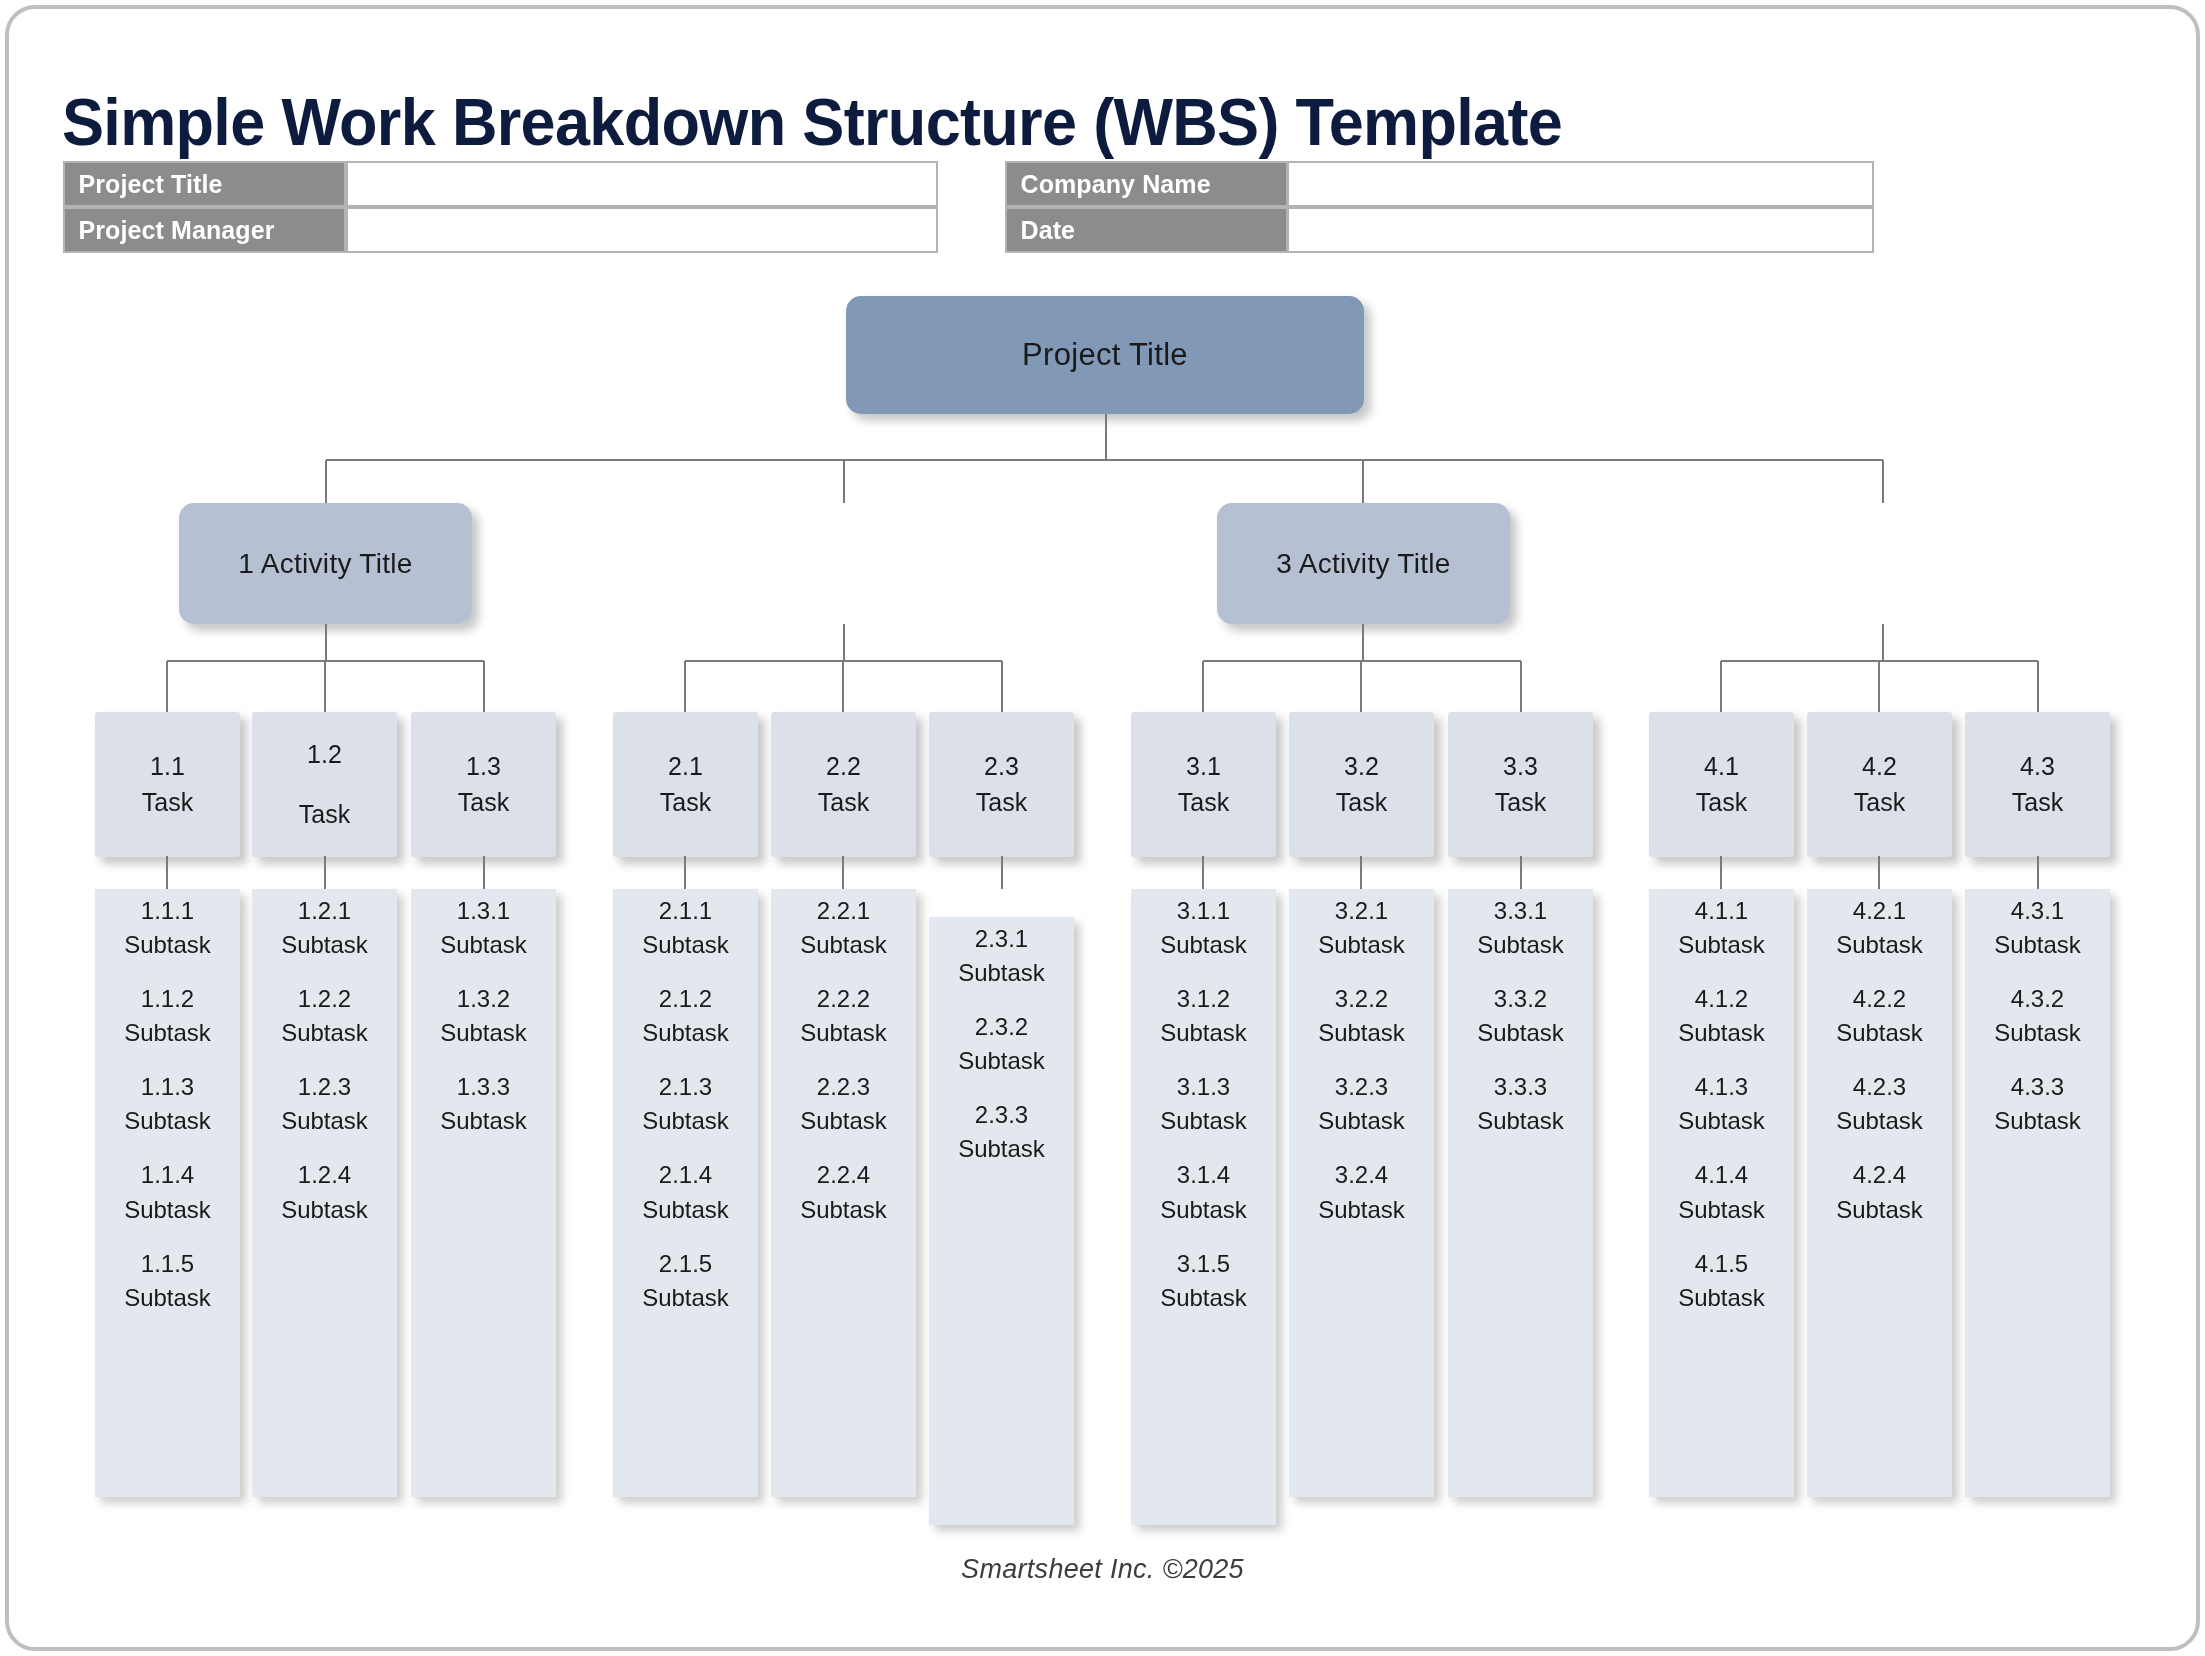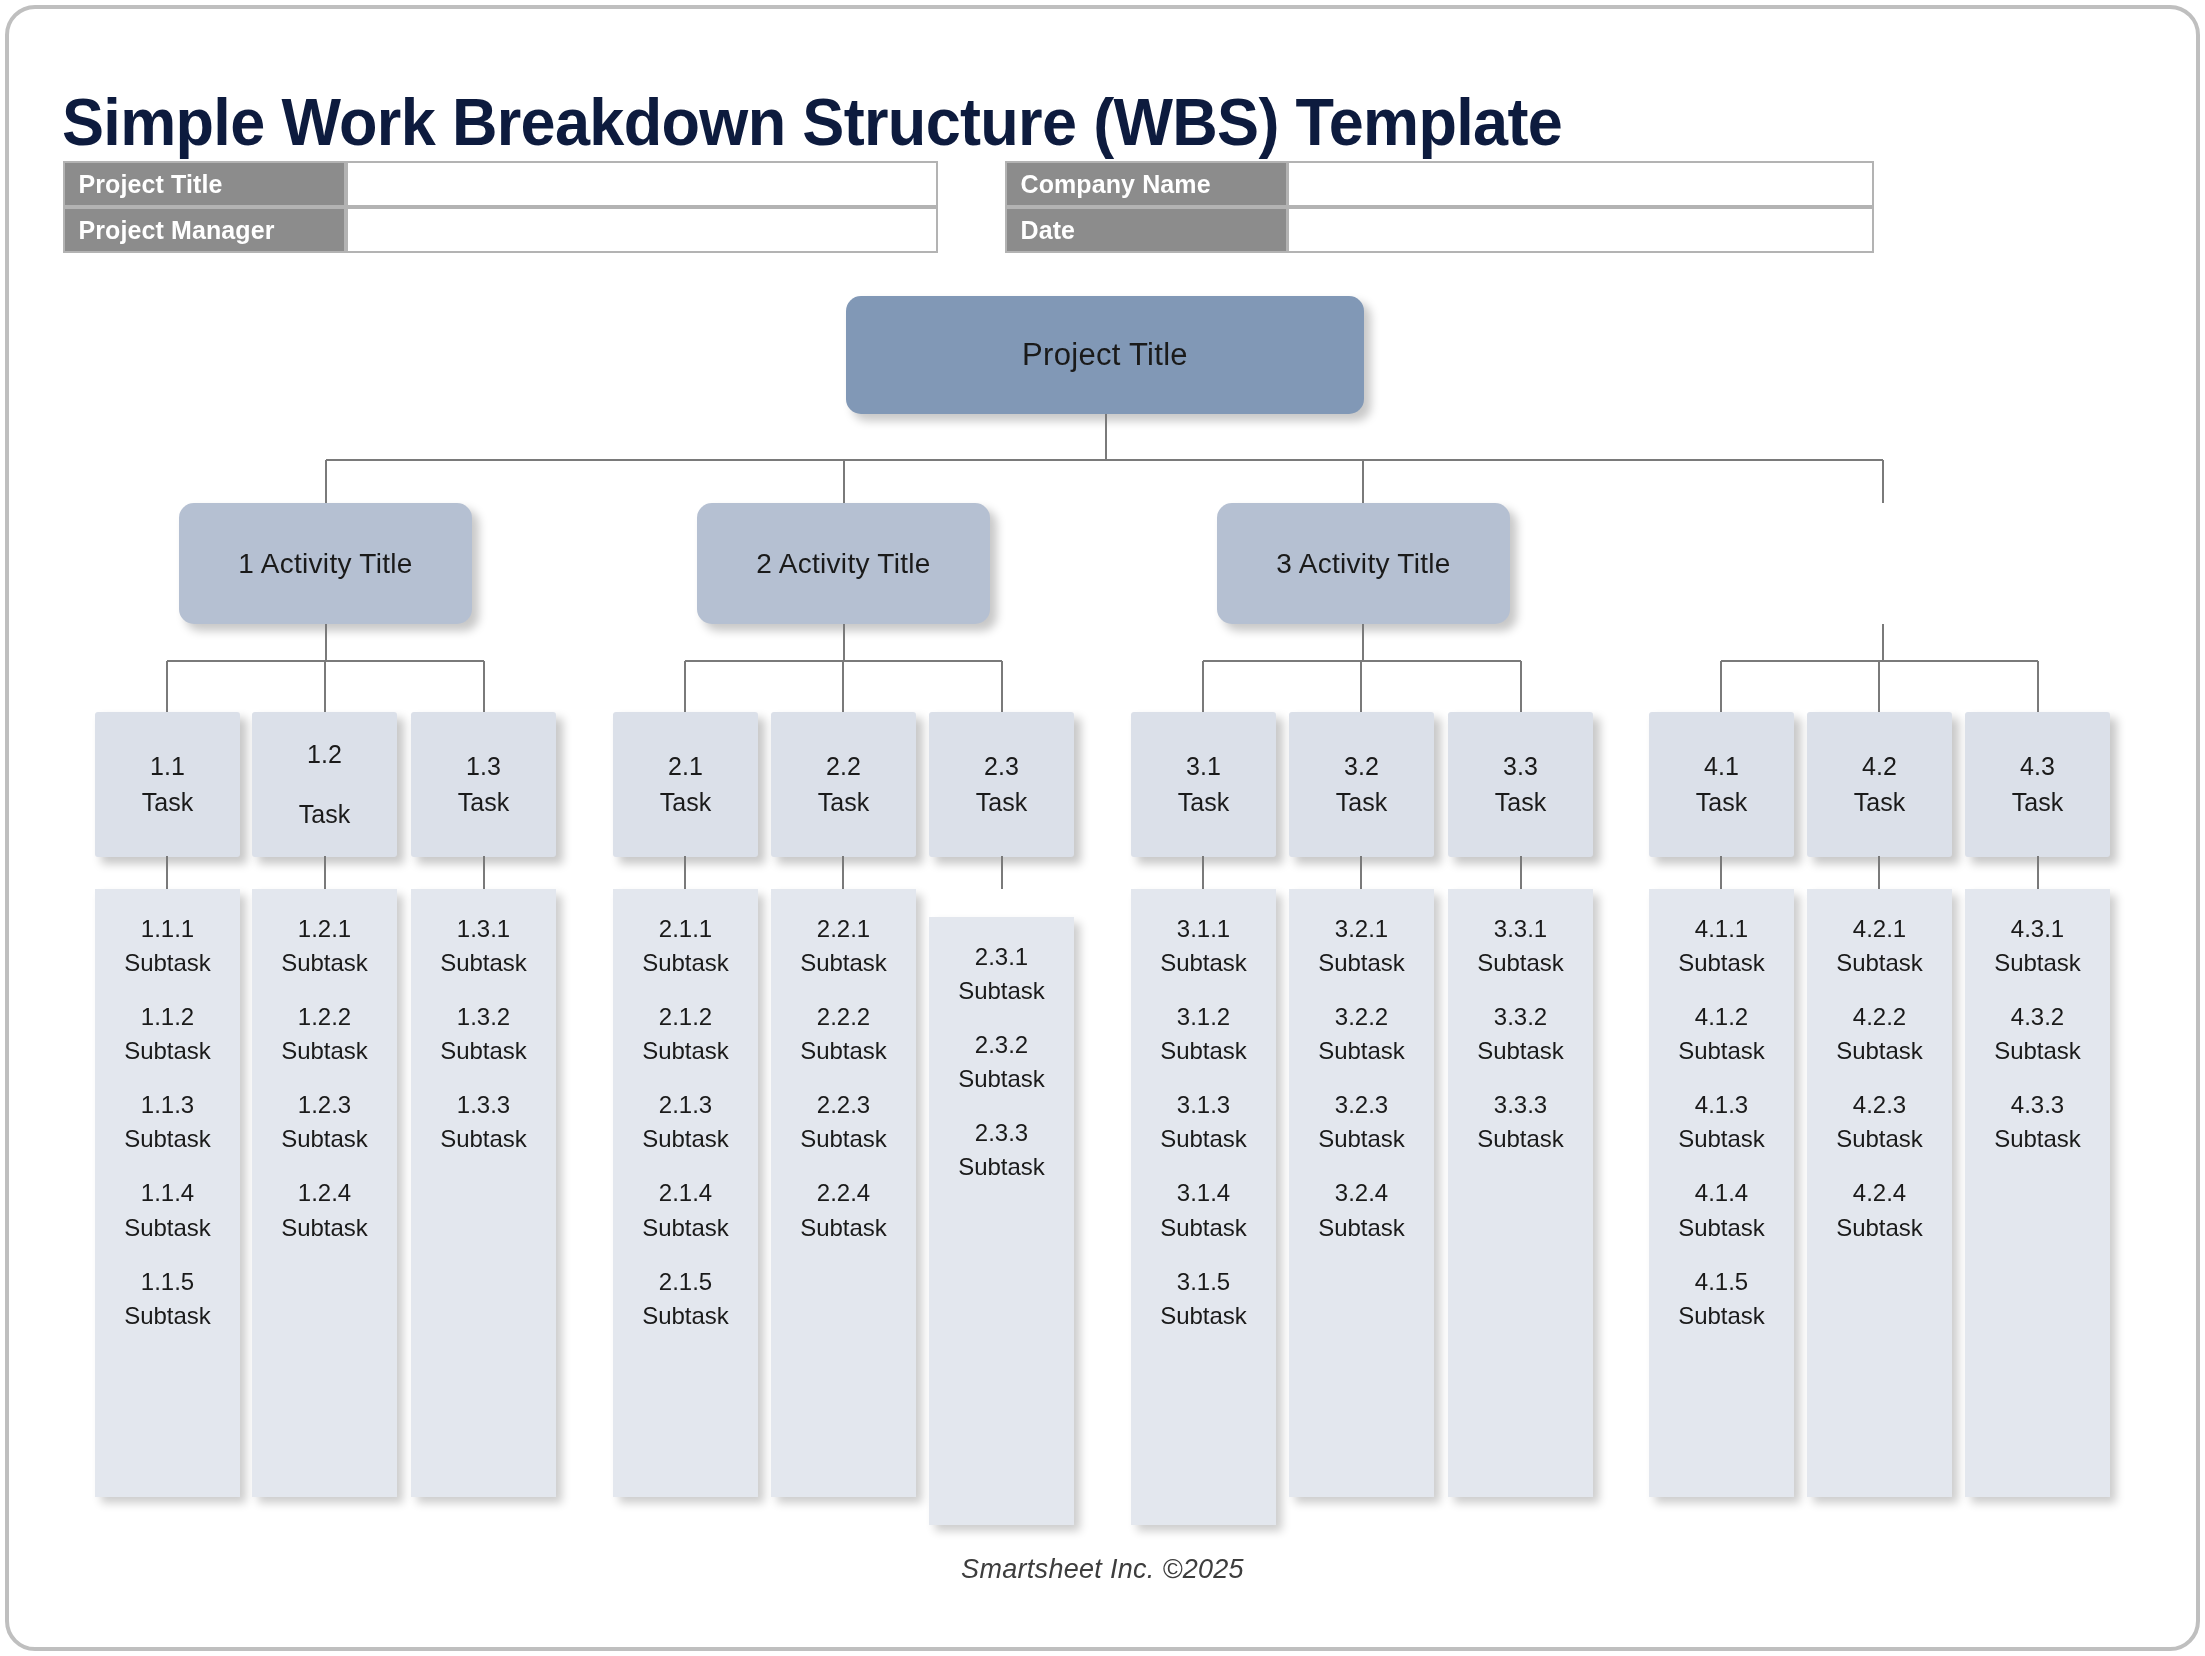--- a/index.html
+++ b/index.html
@@ -106,21 +106,21 @@
     flex-direction: column;
   }
   .node-subcol {
     position: absolute;
     box-sizing: border-box;
     background: #e3e7ee;
     box-shadow: 6px 6px 8.7px rgba(0,0,0,0.20);
     display: flex;
     flex-direction: column;
     align-items: center;
-    padding-top: 23px;
+    padding-top: 5px;
   }
   .subtask-item {
     font-size: 24px;
     line-height: 1.42;
     text-align: center;
     color: #1a1a1a;
     margin-bottom: 20px;
   }
 
   
@@ -244,23 +244,20 @@
         <div class="subtask-item">
           <div>1.3.2</div>
           <div>Subtask</div>
         </div>
         <div class="subtask-item">
           <div>1.3.3</div>
           <div>Subtask</div>
         </div>
       </div>
       <div class="line-v" style="left: 843px; top: 460px; height: 43px;"></div>
-      <div class="node node-activity" style="left: 697px; top: 503px; width: 293px; height: 121px;">
-        <span>2 Activity Title</span>
-      </div>
       <div class="line-v" style="left: 843px; top: 624px; height: 36px;"></div>
       <div class="line-h" style="left: 685px; top: 660px; width: 317px;"></div>
       <div class="line-v" style="left: 684px; top: 661px; height: 51px;"></div>
       <div class="node node-task" style="left: 613px; top: 712px; width: 145px; height: 145px;">
         <span>2.1</span>
         <span>Task</span>
       </div>
       <div class="line-v" style="left: 684px; top: 856px; height: 33px;"></div>
       <div class="node-subcol" style="left: 613px; top: 889px; width: 145px; height: 608px;">
         <div class="subtask-item">

